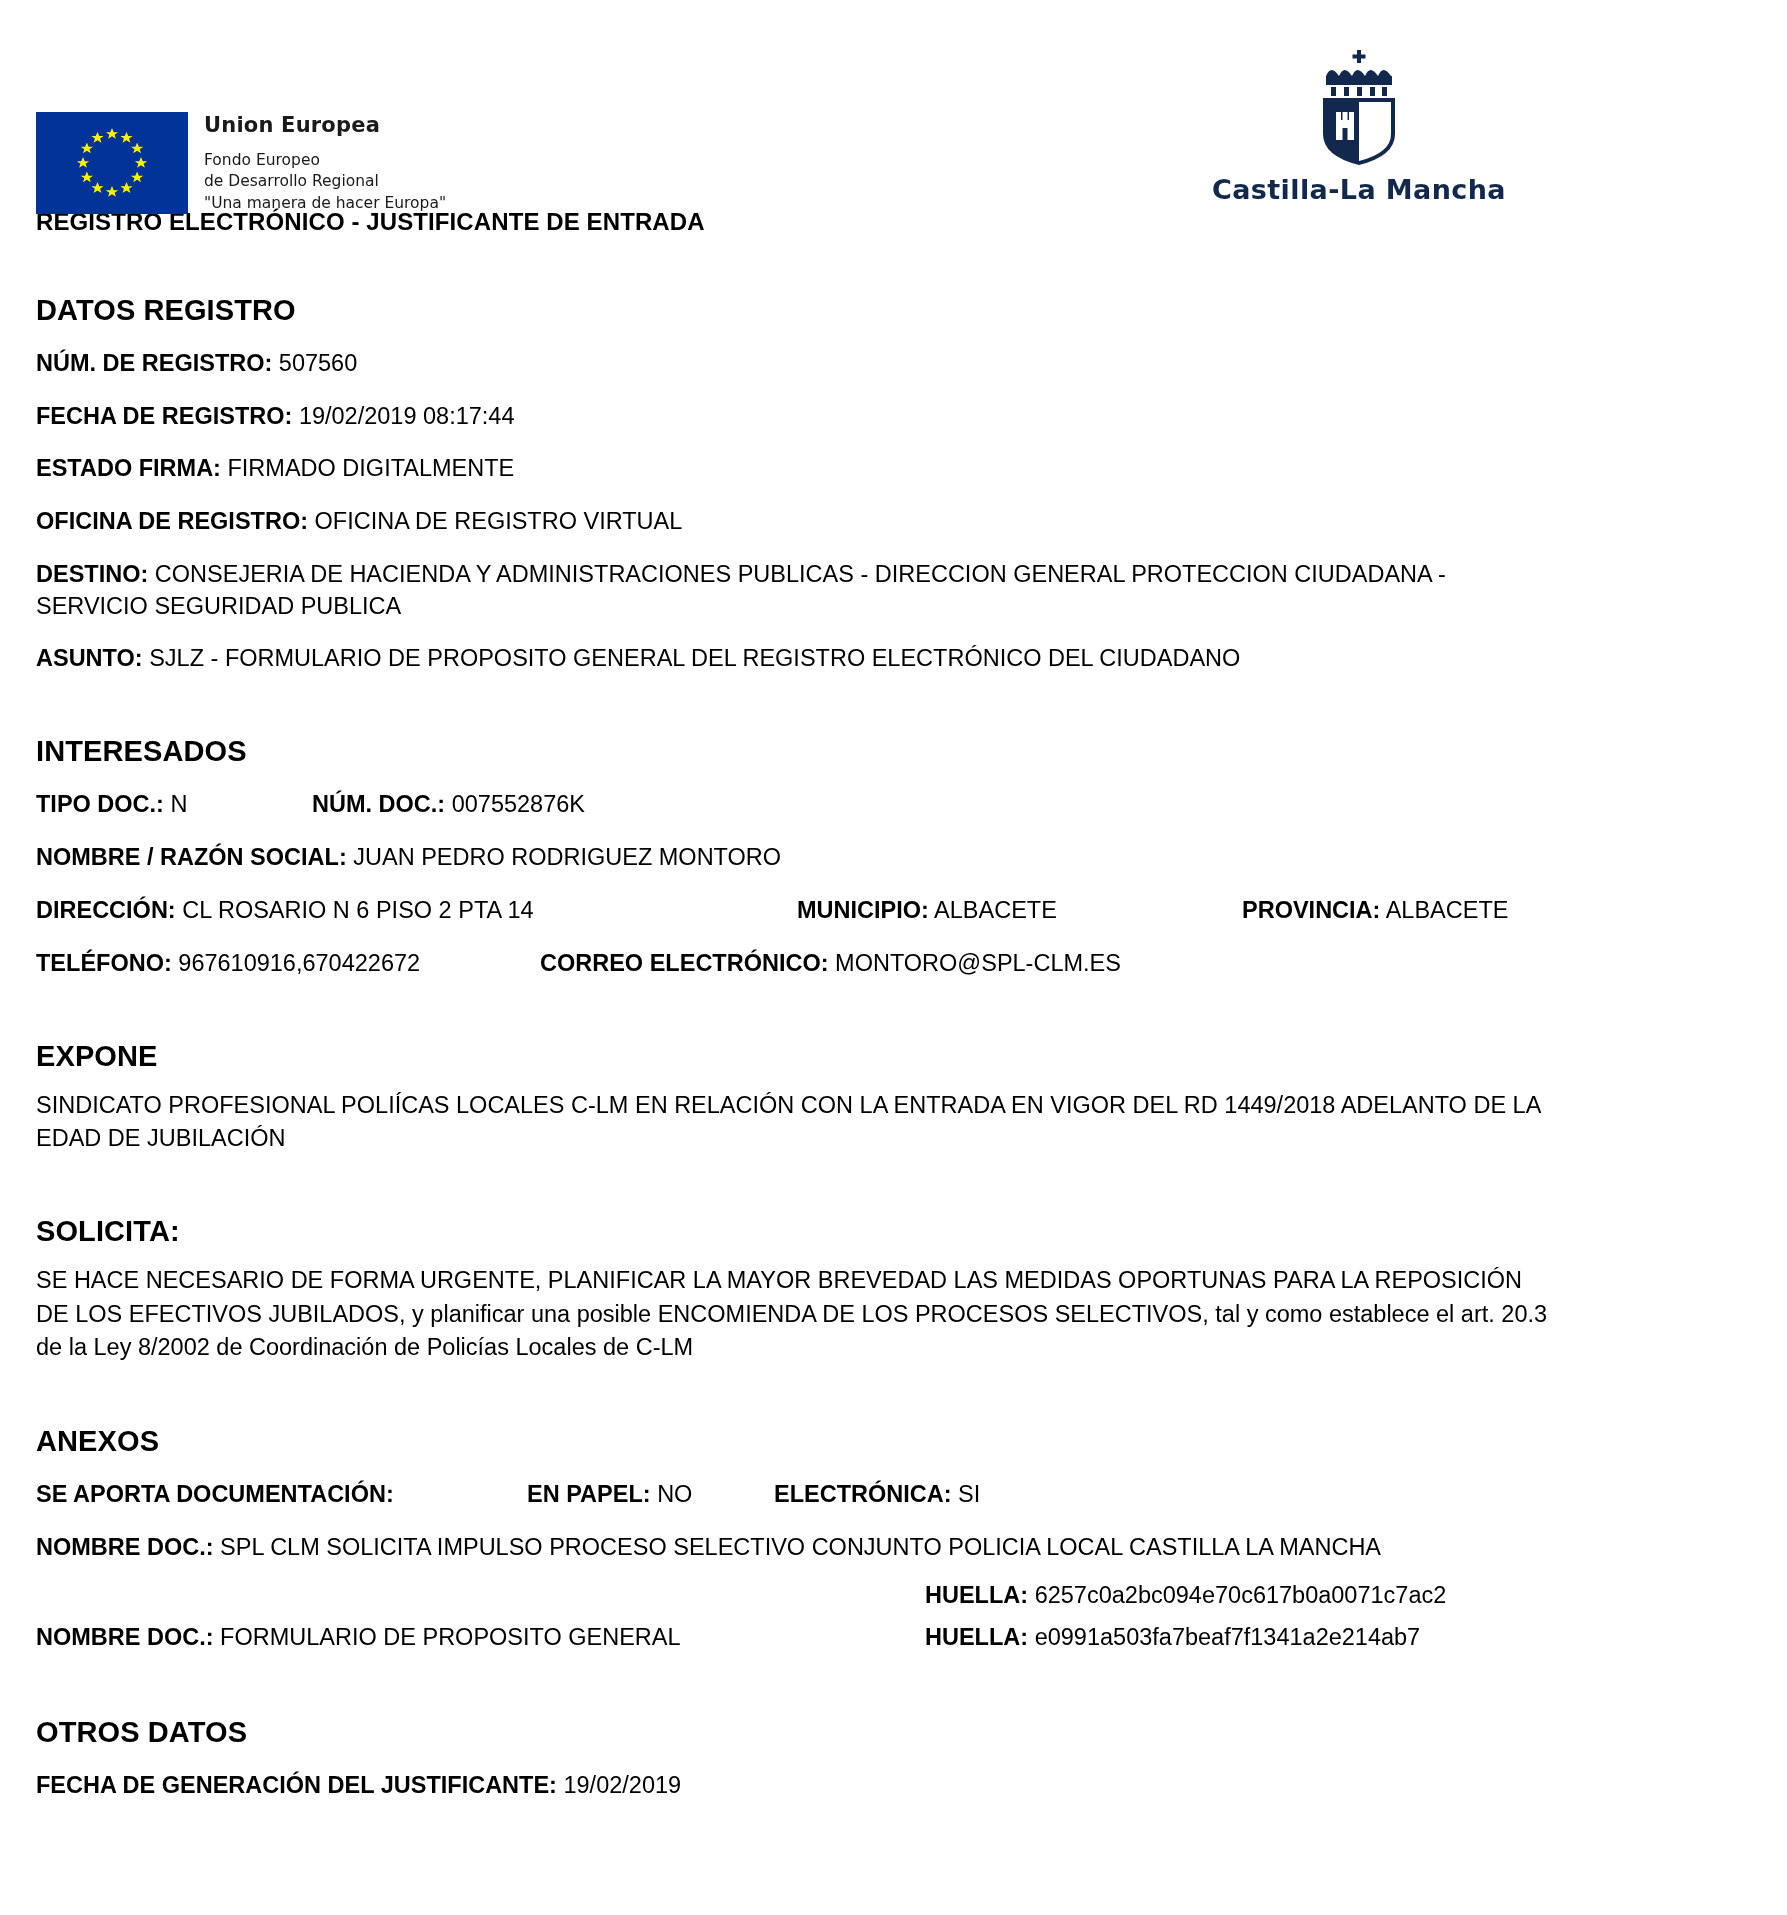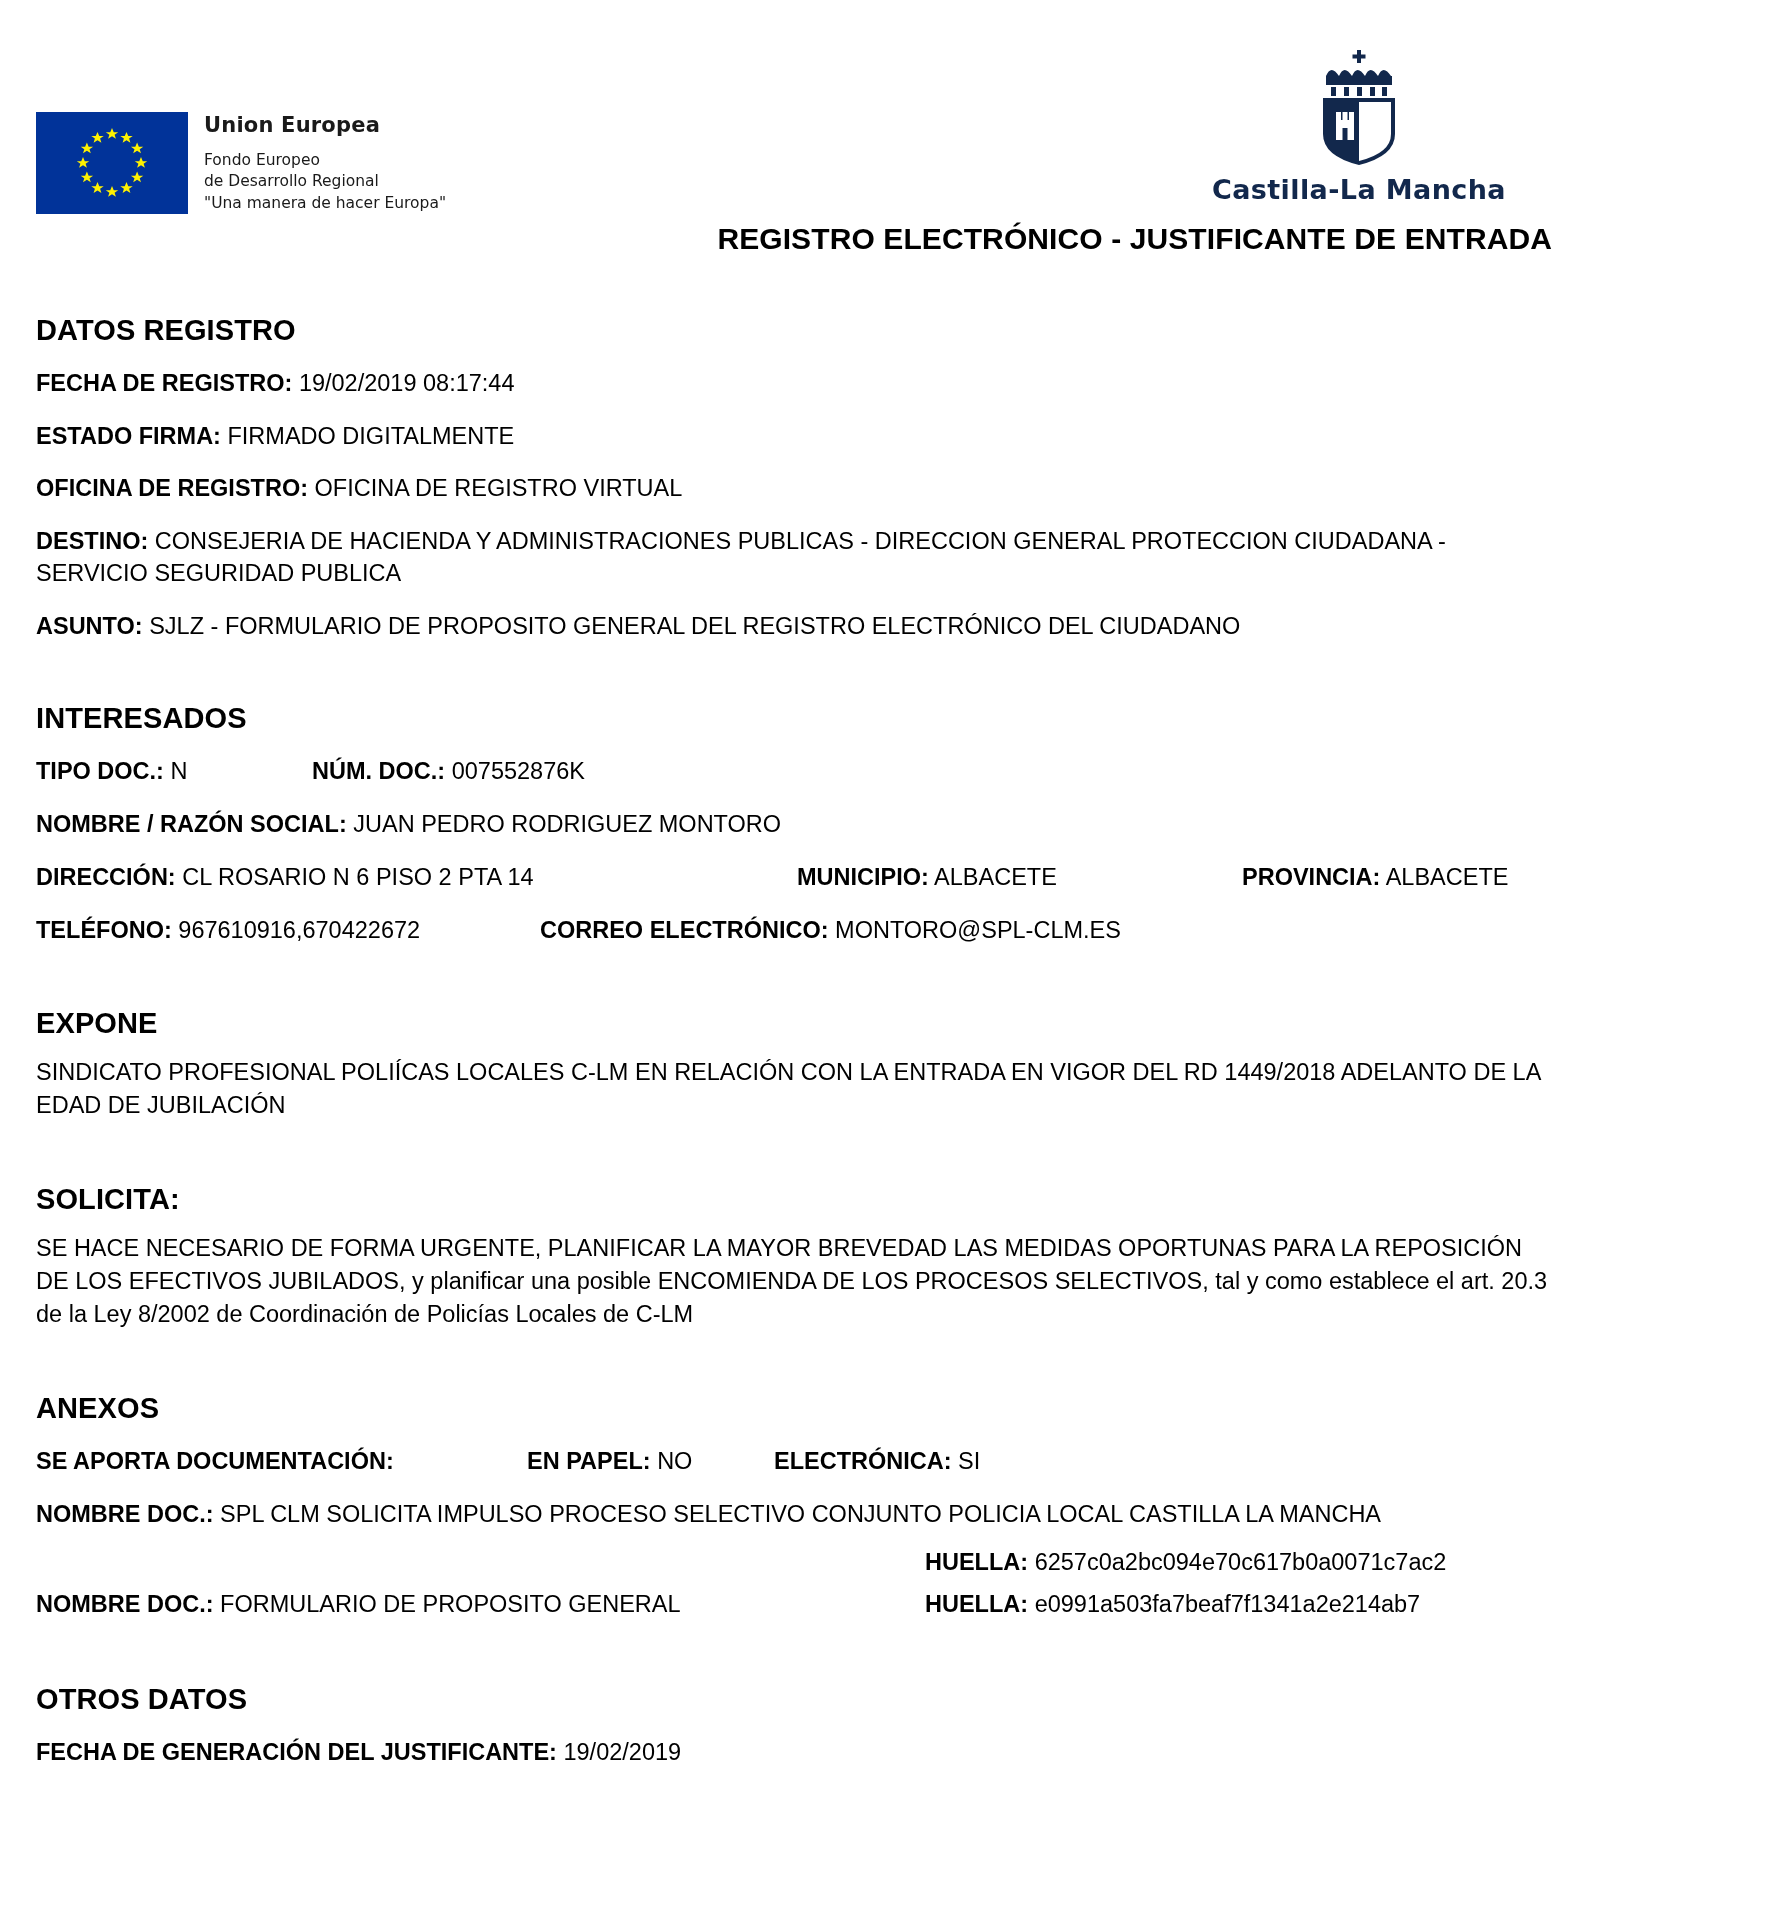--- a/index.html
+++ b/index.html
@@ -84,25 +84,24 @@
     font-size: 27px;
     color: #12284c;
     letter-spacing: 0.4px;
     margin-top: 6px;
     white-space: nowrap;
   }
 
   
   .doc-title {
     font-weight: bold;
-    font-size: 30px;
+    font-size: 24px;
     letter-spacing: 0.1px;
-    margin: 22px 0 0 0;
-    padding-left: 4px;
-    text-align: right;
+    margin: 8px 0 0 0;
+    padding-left: 4px;
   }
   .section-head {
     font-weight: bold;
     font-size: 29px;
     letter-spacing: 0.1px;
     padding-left: 4px;
   }
   .field-line {
     font-size: 23.5px;
     line-height: 1.35;
@@ -221,20 +220,24 @@
         </svg>
       </div>
       <div class="clm-name">Castilla-La Mancha</div>
     </div>
   </div>
 
   <div class="doc-title">REGISTRO ELECTRÓNICO - JUSTIFICANTE DE ENTRADA</div>
 
   <div class="section-head sec-datos-head">DATOS REGISTRO</div>
 
+  <div class="field-line row-gap">
+    <b>NÚM. DE REGISTRO:</b>
+    <span>507560</span>
+  </div>
 
   <div class="field-line row-gap">
     <b>FECHA DE REGISTRO:</b>
     <span>19/02/2019 08:17:44</span>
   </div>
 
   <div class="field-line row-gap">
     <b>ESTADO FIRMA:</b>
     <span>FIRMADO DIGITALMENTE</span>
   </div>

